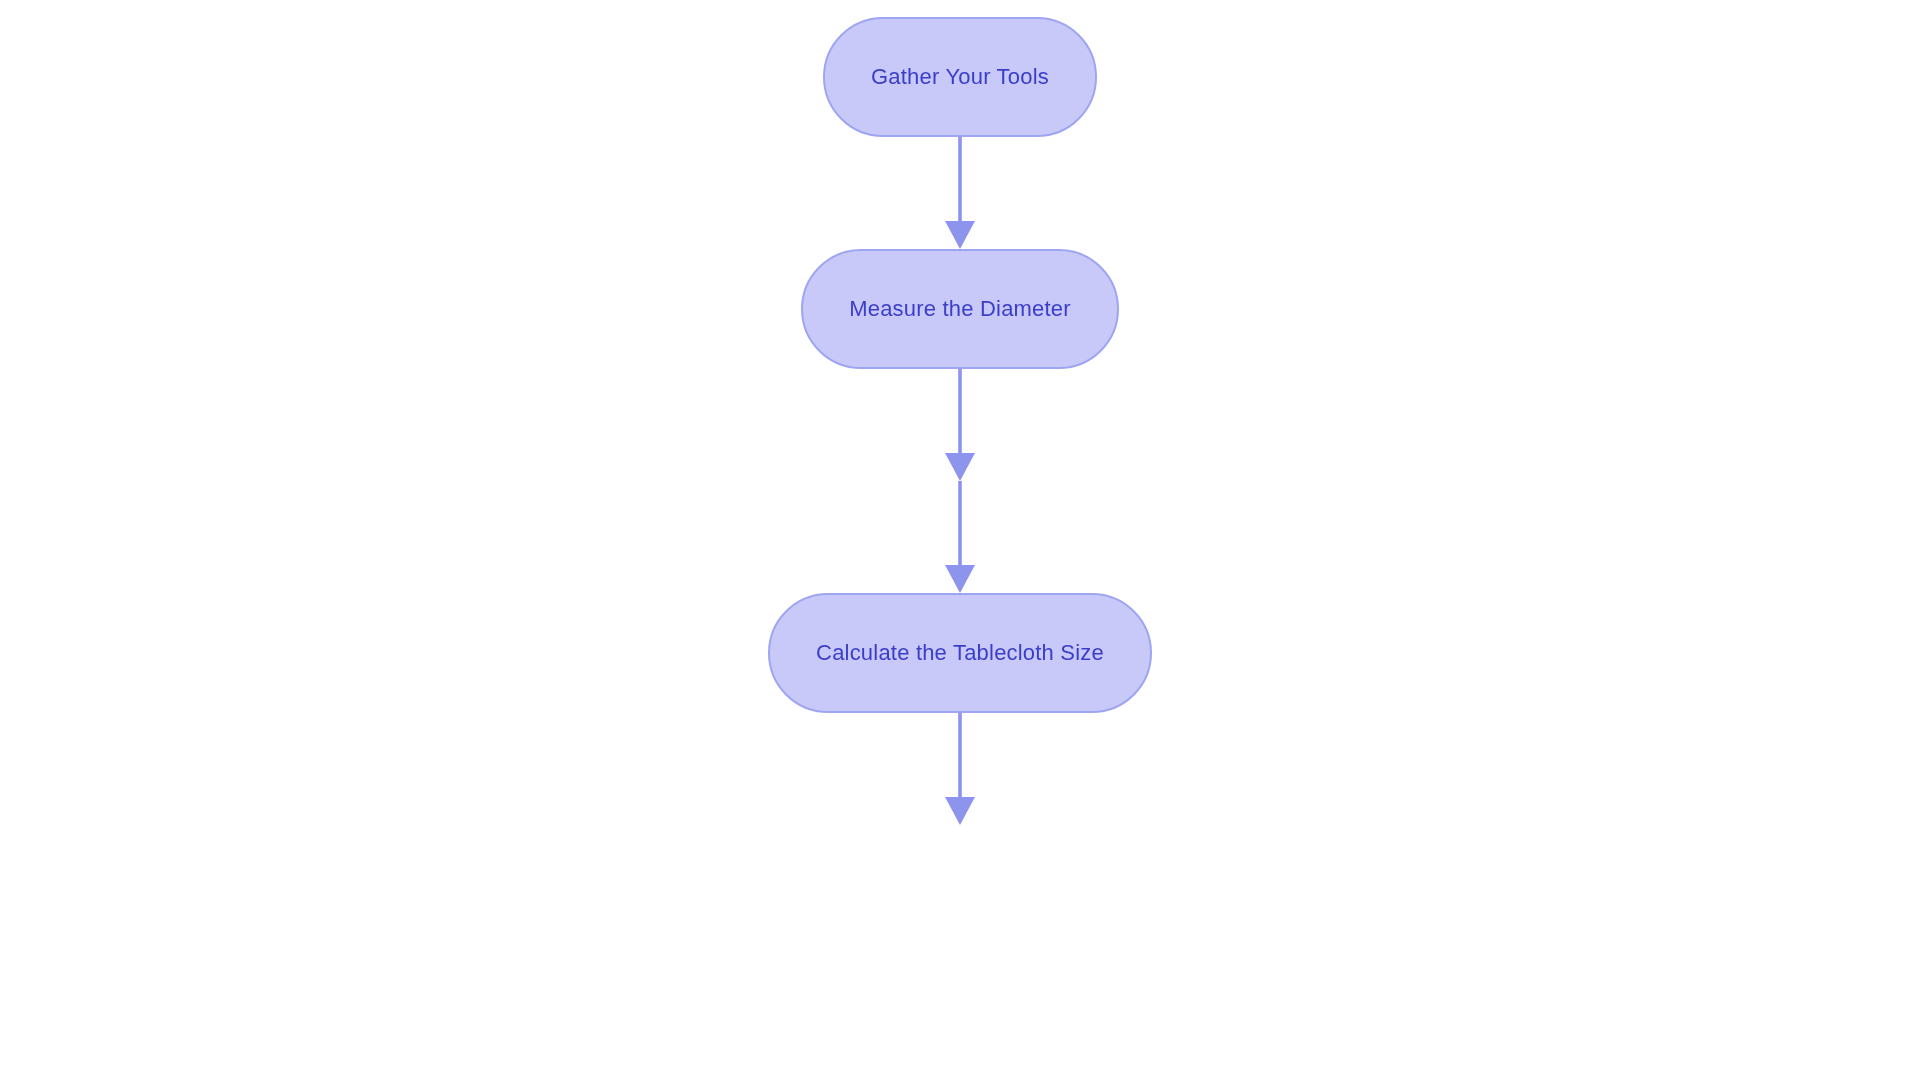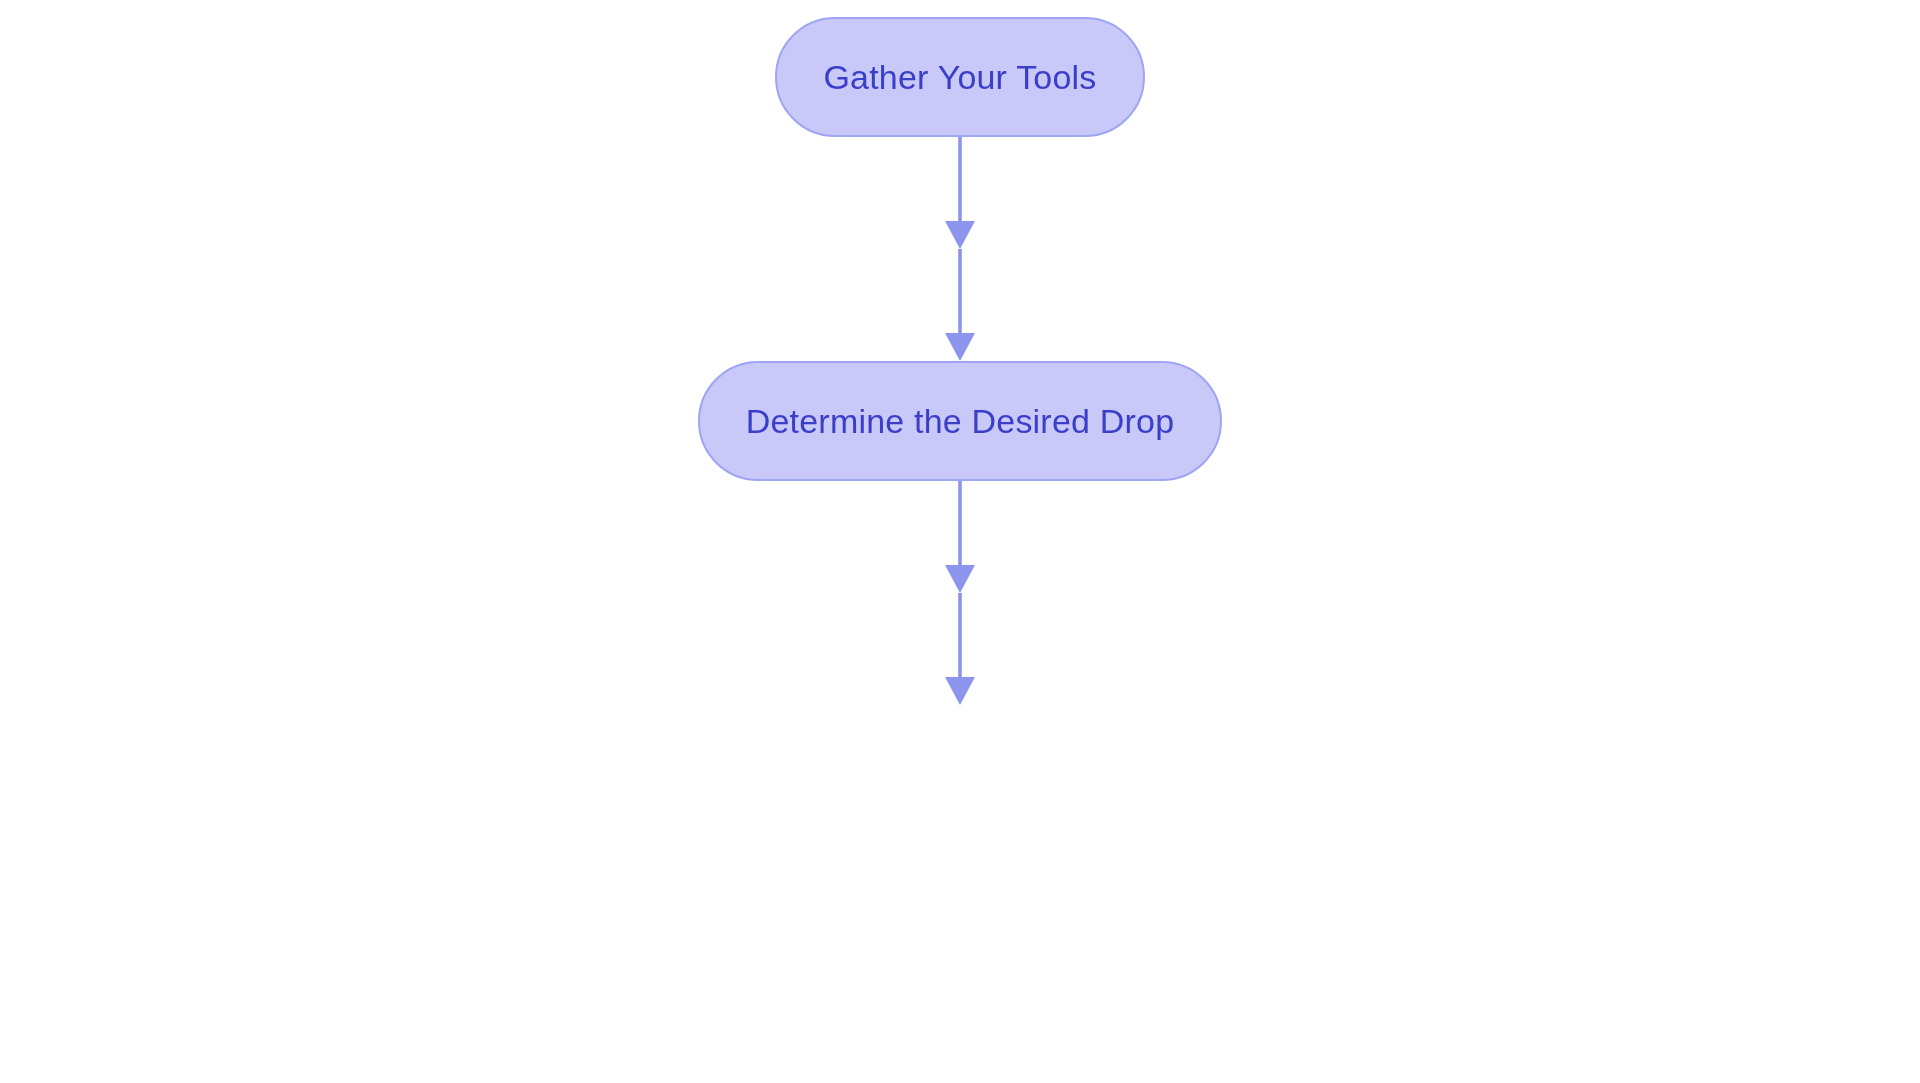--- a/index.html
+++ b/index.html
@@ -20,21 +20,21 @@
   .node{
     height:120px;
     padding:0 46px;
     border-radius:60px;
     background:var(--node-fill);
     border:2px solid var(--node-border);
     display:flex;align-items:center;justify-content:center;
     flex:0 0 auto;
   }
   .node-label{
-    font-size:34px;
+    font-size:22px;
     color:var(--node-text);
     white-space:nowrap;
     letter-spacing:0.2px;
   }
   .arrow{
     flex:0 0 auto;
     display:block;
   }
   .arrow line{stroke:var(--arrow);stroke-width:3.6;}
   .arrow polygon{fill:var(--arrow);}
@@ -46,35 +46,38 @@
 
   <div class="node">
     <span class="node-label">Gather Your Tools</span>
   </div>
 
   <svg class="arrow" width="32" height="112" viewBox="0 0 32 112">
     <line x1="16" y1="0" x2="16" y2="87"></line>
     <polygon points="1,84 31,84 16,112"></polygon>
   </svg>
 
-
-  <svg class="arrow" width="32" height="112" viewBox="0 0 32 112">
-    <line x1="16" y1="0" x2="16" y2="87"></line>
-    <polygon points="1,84 31,84 16,112"></polygon>
-  </svg>
-
   <div class="node">
-    <span class="node-label">Determine the Desired Drop</span>
+    <span class="node-label">Measure the Diameter</span>
   </div>
 
   <svg class="arrow" width="32" height="112" viewBox="0 0 32 112">
     <line x1="16" y1="0" x2="16" y2="87"></line>
     <polygon points="1,84 31,84 16,112"></polygon>
   </svg>
 
 
   <svg class="arrow" width="32" height="112" viewBox="0 0 32 112">
     <line x1="16" y1="0" x2="16" y2="87"></line>
     <polygon points="1,84 31,84 16,112"></polygon>
   </svg>
 
+  <div class="node">
+    <span class="node-label">Calculate the Tablecloth Size</span>
+  </div>
+
+  <svg class="arrow" width="32" height="112" viewBox="0 0 32 112">
+    <line x1="16" y1="0" x2="16" y2="87"></line>
+    <polygon points="1,84 31,84 16,112"></polygon>
+  </svg>
+
 
 </div>
 
 </body></html>

